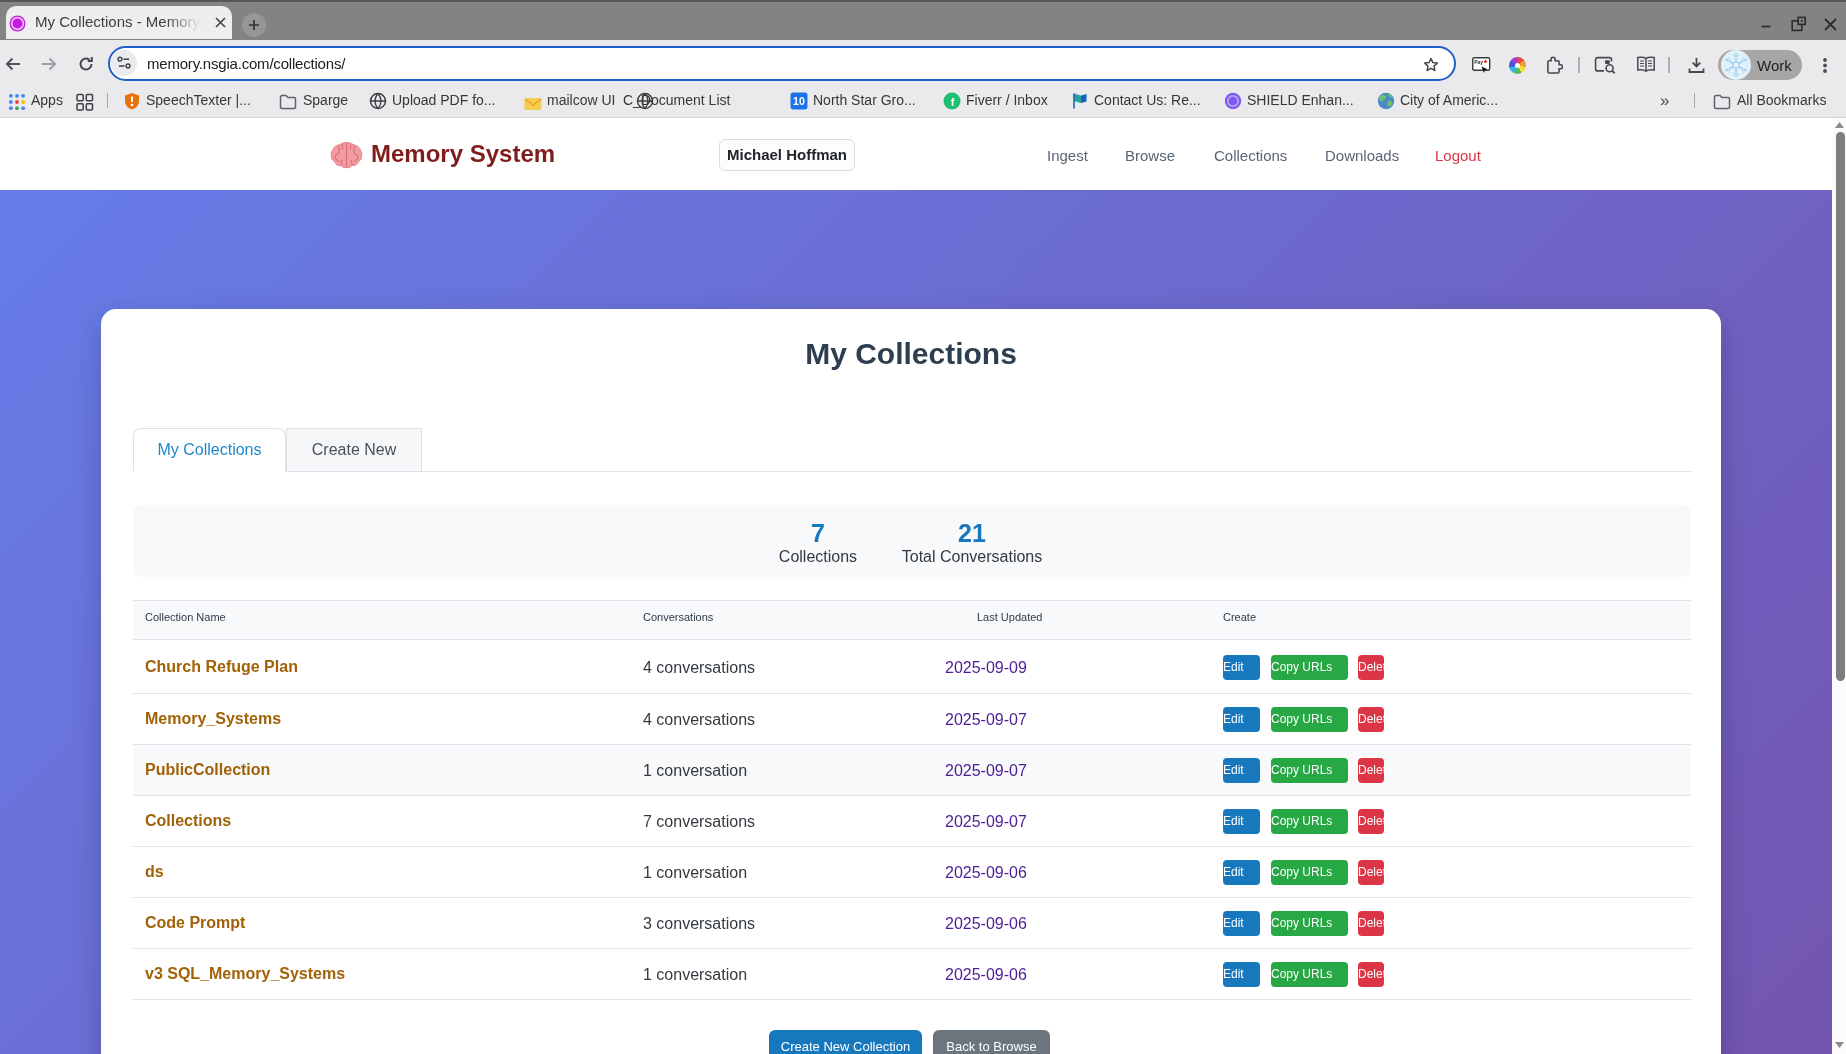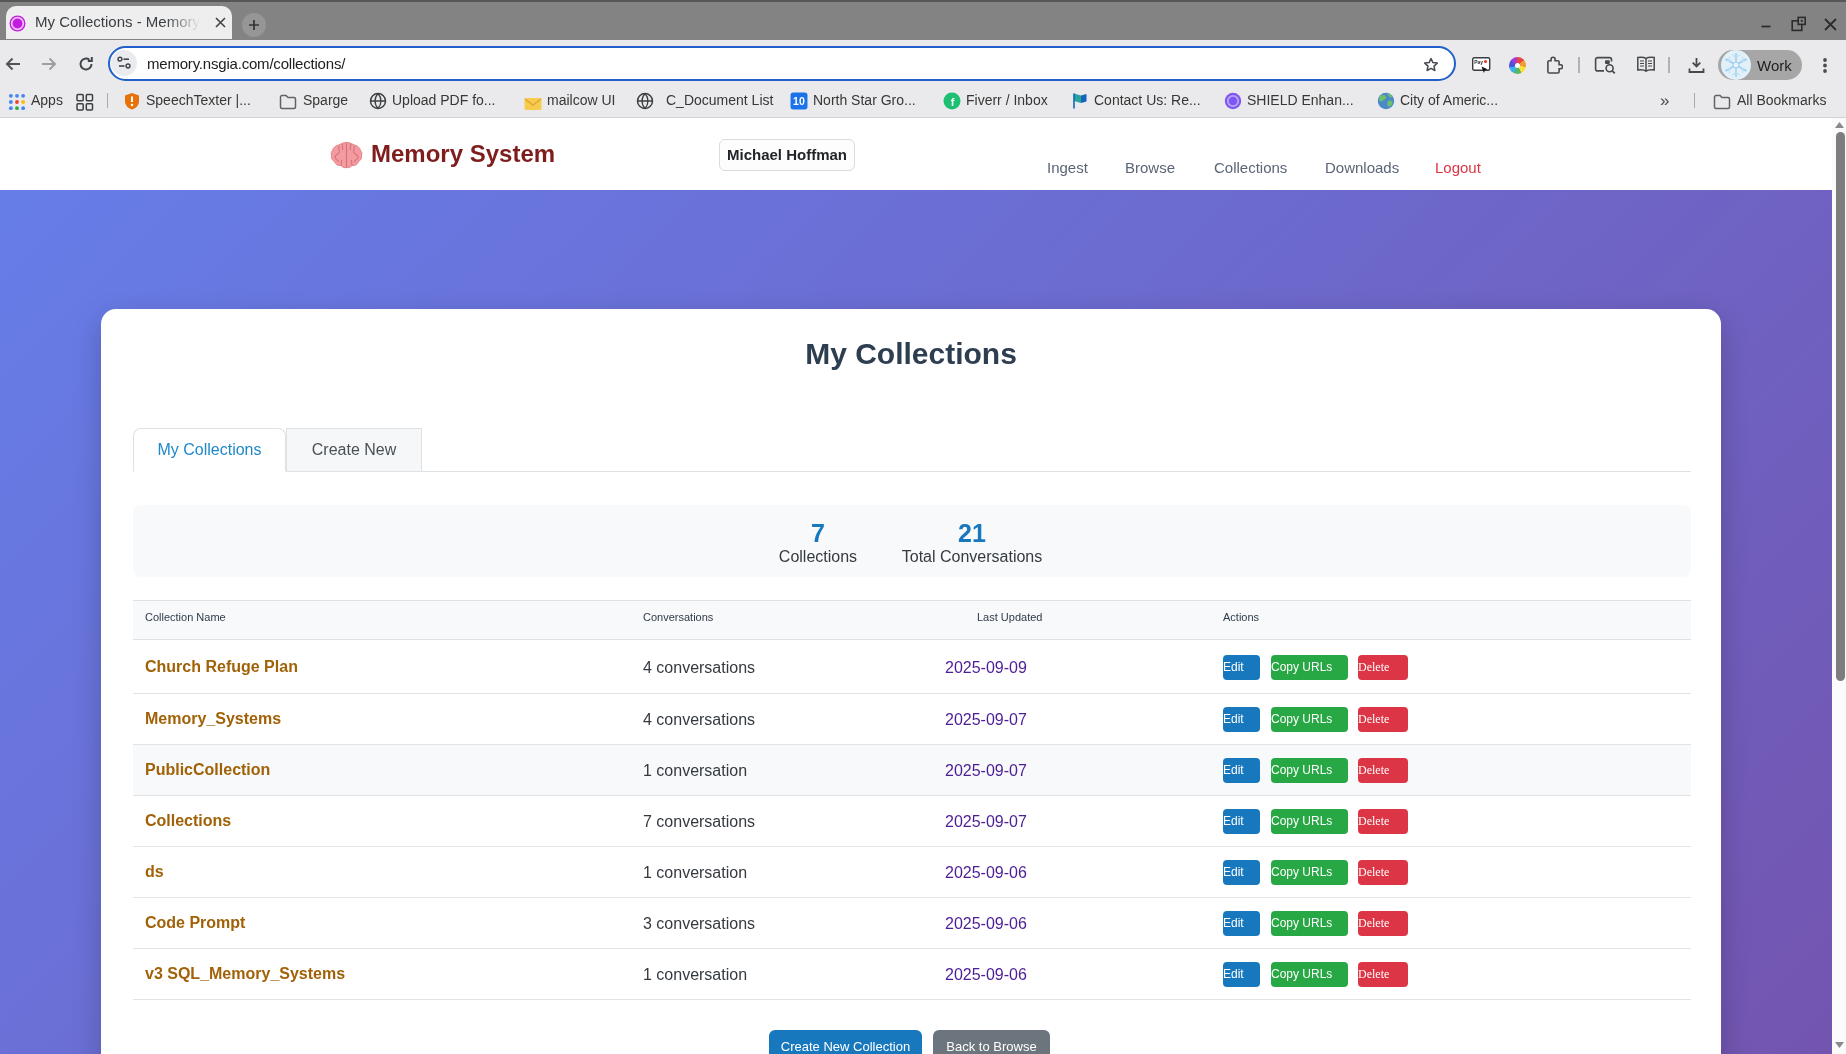--- a/index.html
+++ b/index.html
@@ -23,21 +23,21 @@
   #bookmarksbar { position:absolute; left:0; top:84px; width:1846px; height:34px; background:#eaeaec; border-bottom:1px solid #d2d2d4; }
   .bm { position:absolute; top:84px; height:33px; line-height:33px; font-size:14px; color:#373737; white-space:nowrap; }
   .bmi { position:absolute; top:92px; width:18px; height:18px; }
   .sep { position:absolute; top:93px; width:1px; height:15px; background:#a9a9ab; }
 
   
   #page { position:absolute; left:0; top:118px; width:1832px; height:936px; background:#fff; }
   #logotext { position:absolute; left:371px; top:22px; font-size:24px; font-weight:bold; color:#7f1d1d; }
   #brain { position:absolute; left:330px; top:23px; }
   #userbtn { position:absolute; left:719px; top:21px; width:136px; height:32px; background:#fdfdfd; border:1px solid #d8dbdf; border-radius:6px; text-align:center; line-height:30px; font-size:15px; font-weight:bold; color:#212529; }
-  .nav { position:absolute; top:29px; font-size:15px; color:#5a6575;margin-top:12px; }
+  .nav { position:absolute; top:29px; font-size:15px; color:#5a6575; }
   #gradient { position:absolute; left:0; top:72px; width:1832px; height:864px; background-image:linear-gradient(135deg,#667eea 0%,#764ba2 100%); background-size:1832px 1597px; background-position:0 -72px; background-repeat:no-repeat; }
 
   #card { position:absolute; left:101px; top:191px; width:1620px; height:810px; background:#fff; border-radius:15px; box-shadow:0 10px 30px rgba(0,0,0,.2); }
   #cardtitle { position:absolute; left:0; top:28px; width:1620px; text-align:center; font-size:30px; font-weight:bold; color:#2c3e50; }
   #cardsub { position:absolute; left:0; top:70px; width:1620px; text-align:center; font-size:16px; color:#6c757d; }
   #tabline { position:absolute; left:32px; top:162px; width:1558px; height:1px; background:#dee2e6; }
   #ptab1 { position:absolute; left:32px; top:119px; width:153px; height:44px; background:#fff; border:1px solid #dee2e6; border-bottom:1px solid #fff; border-radius:8px 8px 0 0; text-align:center; line-height:42px; font-size:16px; color:#1e88c9; z-index:2; }
   #ptab2 { position:absolute; left:185px; top:119px; width:136px; height:44px; background:#f6f7f8; border:1px solid #dee2e6; text-align:center; line-height:42px; font-size:16px; color:#495057; }
   #statsbox { position:absolute; left:32px; top:196px; width:1558px; height:72px; background:#f8f9fa; border-radius:8px; }
   .statnum { position:absolute; top:14px; width:200px; text-align:center; font-size:25px; font-weight:bold; color:#1878be; }
@@ -45,21 +45,21 @@
 
   #thead { position:absolute; left:32px; top:291px; width:1558px; height:40px; background:#f8f9fa; border-top:1px solid #dee2e6; border-bottom:1px solid #dee2e6; }
   .th { position:absolute; top:10px; font-size:11px; font-weight:normal; color:#2f3b4a; }
   .row { position:absolute; left:32px; width:1558px; height:51px; border-bottom:1px solid #e0e4e8; }
   .rname { position:absolute; left:12px; top:16px; font-size:16px; font-weight:bold; color:#a16207; }
   .rconv { position:absolute; left:510px; top:17px; font-size:16px; color:#343a40; }
   .rdate { position:absolute; left:812px; top:17px; font-size:16px; color:#4c1d95; }
   .btn { position:absolute; top:13px; height:25px; border-radius:4px; color:#fff; font-size:12px; text-align:left; line-height:25px; }
   .btn-edit { left:1090px; width:37px; background:#1878be; }
   .btn-copy { left:1138px; width:77px; background:#28a745; }
-  .btn-del  { left:1225px; width:50px; background:#dc3545;font-family:Liberation Serif, serif; }
+  .btn-del  { left:1225px; width:26px; background:#dc3545; }
   #btncreate { position:absolute; left:668px; top:721px; width:153px; height:40px; background:#1878be; border-radius:6px; color:#fff; font-size:13px; text-align:center; line-height:34px; }
   #btnback { position:absolute; left:832px; top:721px; width:117px; height:40px; background:#6c757d; border-radius:6px; color:#fff; font-size:13px; text-align:center; line-height:34px; }
 
   #scrollbar { position:absolute; left:1832px; top:118px; width:14px; height:936px; background:#fbfbfb; }
   #sbthumb { position:absolute; left:4px; top:14px; width:9px; height:549px; background:#7d7d7d; border-radius:4.5px; }
 </style>
 </head>
 <body>
 
   <div id="tabbar">
@@ -207,21 +207,21 @@
   <span class="bm" style="left:392px">Upload PDF fo...</span>
   <svg class="bmi" style="position:absolute;left:524px;top:95px" width="18" height="13" viewBox="0 0 18 13">
     <rect x="0.5" y="0.5" width="17" height="12" rx="1.5" fill="#f7cb4d"></rect>
     <path d="M1 1.5 L9 7.5 L17 1.5" fill="none" stroke="#e0a82e" stroke-width="1.4"></path>
   </svg>
   <span class="bm" style="left:547px">mailcow UI</span>
   <svg class="bmi" style="position:absolute;left:636px;top:92px" width="18" height="18" viewBox="0 0 18 18">
     <circle cx="9" cy="9" r="7.5" fill="none" stroke="#3c4043" stroke-width="1.5"></circle>
     <path d="M1.5 9 H16.5 M9 1.5 a 11 11 0 0 1 0 15 M9 1.5 a 11 11 0 0 0 0 15" fill="none" stroke="#3c4043" stroke-width="1.3"></path>
   </svg>
-  <span class="bm" style="left:666px">C_Document List</span>
+  <span class="bm" style="left:623px">C_Document List</span>
   <svg class="bmi" style="position:absolute;left:790px;top:92px" width="17" height="17" viewBox="0 0 17 17">
     <rect x="0.5" y="0.5" width="16" height="16" rx="2.5" fill="#1a73e8"></rect>
     <text x="8.5" y="12.5" font-size="10" font-weight="bold" fill="#fff" text-anchor="middle">10</text>
   </svg>
   <span class="bm" style="left:813px">North Star Gro...</span>
   <svg class="bmi" style="position:absolute;left:943px;top:92px" width="18" height="18" viewBox="0 0 18 18">
     <circle cx="9" cy="9" r="8.5" fill="#1dbf73"></circle>
     <text x="9.5" y="13.5" font-size="11" font-weight="bold" fill="#fff" text-anchor="middle">f</text>
   </svg>
   <span class="bm" style="left:966px">Fiverr / Inbox</span>
@@ -269,21 +269,21 @@
       <div id="statsbox">
         <div class="statnum" style="left:585px">7</div>
         <div class="statlab" style="left:585px">Collections</div>
         <div class="statnum" style="left:739px">21</div>
         <div class="statlab" style="left:739px">Total Conversations</div>
       </div>
       <div id="thead">
         <span class="th" style="left:12px">Collection Name</span>
         <span class="th" style="left:510px">Conversations</span>
         <span class="th" style="left:844px">Last Updated</span>
-        <span class="th" style="left:1090px">Actions</span>
+        <span class="th" style="left:1090px">Create</span>
       </div>
       <div class="row" style="top:331px; height:54px">
         <span class="rname" style="top:18px">Church Refuge Plan</span>
         <span class="rconv" style="top:19px">4 conversations</span>
         <span class="rdate" style="top:19px">2025-09-09</span>
         <span class="btn btn-edit" style="top:15px">Edit</span>
         <span class="btn btn-copy" style="top:15px">Copy URLs</span>
         <span class="btn btn-del" style="top:15px">Delete</span>
       </div>
       <div class="row" style="top:385px">

